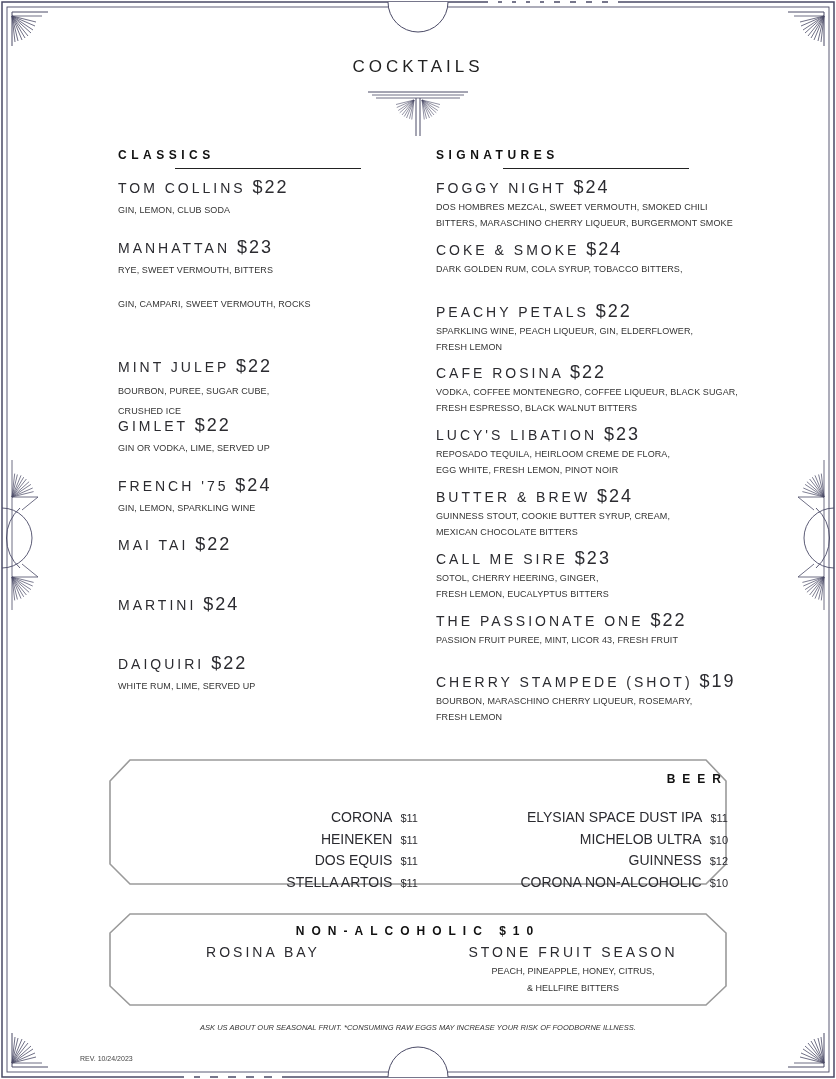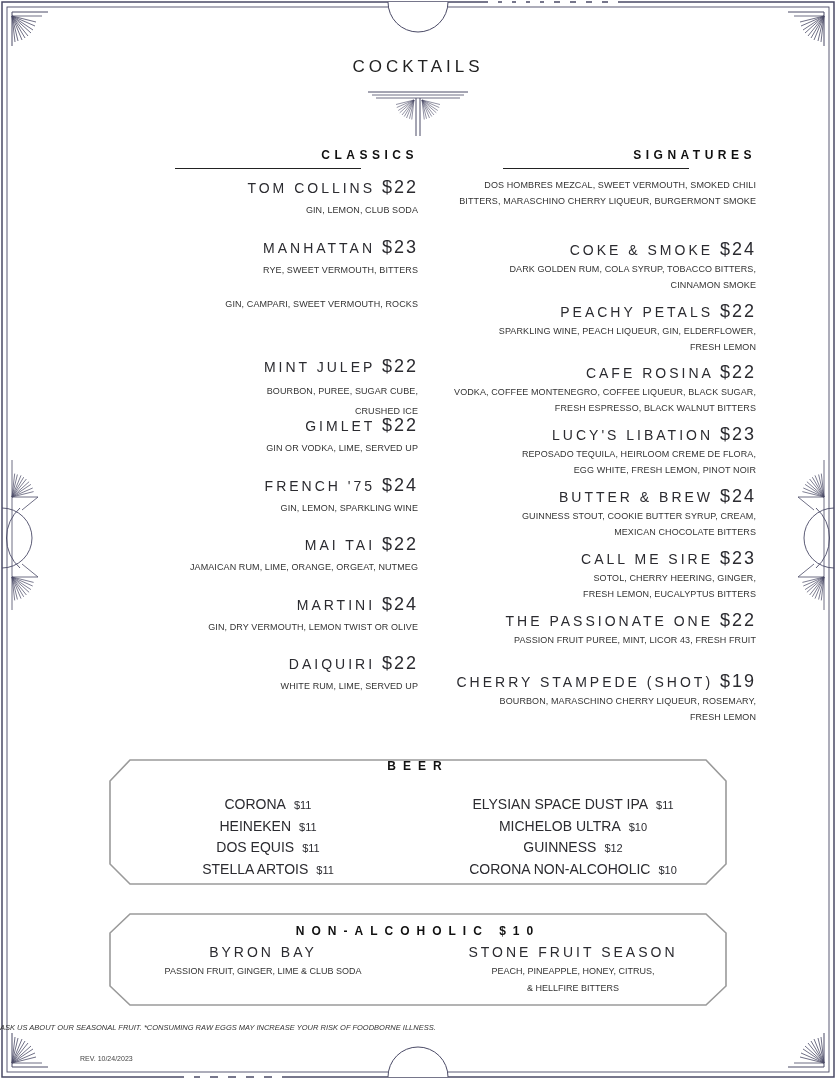--- a/index.html
+++ b/index.html
@@ -1,19 +1,19 @@
 <!DOCTYPE html>
 <html><head>
 <meta charset="utf-8">
 <style>
   html, body { margin:0; padding:0; background:#fff; }
   body { width:836px; height:1079px; position:relative; overflow:hidden; font-family:"Liberation Sans", sans-serif; color:#2a2a2e; }
   .frame { position:absolute; inset:0; pointer-events:none; }
   .title { position:absolute; top:57px; left:0; width:836px; text-align:center; font-size:17px; letter-spacing:4px; color:#222; }
-  .col { position:absolute; text-align:right; }
+  .col { position:absolute; text-align:left; }
   .col.left { left:118px; width:300px; top:148px; }
   .col.right { left:436px; width:320px; top:148px; }
   .sec-head { font-weight:bold; font-size:12px; letter-spacing:4.5px; color:#111; padding-bottom:6px; }
   .sec-rule { height:1px; background:#222; margin:0 auto 8px; }
   .left .sec-rule { width:186px; }
   .right .sec-rule { width:186px; }
   .item-name { font-size:14px; letter-spacing:3px; color:#2b2b30; }
   .item-name .price { font-size:18px; letter-spacing:2px; }
   .item-desc { font-size:9px; letter-spacing:0.1px; color:#333; line-height:16px; }
   .left .item { height:59.5px; }
@@ -26,21 +26,21 @@
   .box-inner { position:relative; text-align:center; }
   .box-head { font-weight:bold; font-size:12px; letter-spacing:7px; color:#111; }
   .beer-grid { display:flex; justify-content:space-between; margin-top:21px; }
   .beer-col { width:50%; font-size:14px; color:#2b2b30; line-height:20.5px; }
   .beer-col .bp { font-size:11px; margin-left:8px; }
   .beer-col.l { padding-left:10px; box-sizing:border-box; }
   .na-grid { display:flex; justify-content:space-between; margin-top:6px; }
   .na-col { width:50%; }
   .na-name { font-size:14px; letter-spacing:3px; color:#2b2b30; margin-bottom:3px; }
   .na-desc { font-size:9px; color:#333; line-height:17px; }
-  .footer-note { position:absolute; top:1023px; left:0; width:836px; text-align:left; font-size:7.5px; font-style:italic; color:#333; }
+  .footer-note { position:absolute; top:1023px; left:0; width:836px; text-align:center; font-size:7.5px; font-style:italic; color:#333; }
   .rev { position:absolute; top:1055px; left:80px; font-size:7px; color:#444; }
 </style>
 </head>
 <body>
 
 <svg class="frame" width="836" height="1079" viewBox="0 0 836 1079">
   <defs>
     <g id="fan" stroke="#4a4a66" stroke-width="0.8" fill="none">
       <line x1="0" y1="0" x2="24" y2="6"></line>
       <line x1="0" y1="0" x2="23" y2="10"></line>
@@ -149,45 +149,43 @@
       <div class="item">
         <div class="item-name"><span>GIMLET</span> <span class="price">$22</span></div>
         <div class="item-desc">GIN OR VODKA, LIME, SERVED UP</div>
       </div>
       <div class="item">
         <div class="item-name"><span>FRENCH '75</span> <span class="price">$24</span></div>
         <div class="item-desc">GIN, LEMON, SPARKLING WINE</div>
       </div>
       <div class="item">
         <div class="item-name"><span>MAI TAI</span> <span class="price">$22</span></div>
-        <div class="item-desc">JAMAICAN RUM, LIME, ORANGE, ORGEAT, NUTMEG</div>
       </div>
       <div class="item">
         <div class="item-name"><span>MARTINI</span> <span class="price">$24</span></div>
-        <div class="item-desc">GIN, DRY VERMOUTH, LEMON TWIST OR OLIVE</div>
       </div>
       <div class="item">
         <div class="item-name"><span>DAIQUIRI</span> <span class="price">$22</span></div>
         <div class="item-desc">WHITE RUM, LIME, SERVED UP</div>
       </div>
     </div>
 </div>
 
 <div class="col right">
   <div class="sec-head">SIGNATURES</div>
   <div class="sec-rule"></div>
   <div id="signatures-list">
       <div class="item two">
+        <div class="item-name"><span>FOGGY NIGHT</span> <span class="price">$24</span></div>
         <div class="item-desc">DOS HOMBRES MEZCAL, SWEET VERMOUTH, SMOKED CHILI</div>
         <div class="item-desc">BITTERS, MARASCHINO CHERRY LIQUEUR, BURGERMONT SMOKE</div>
       </div>
       <div class="item two">
         <div class="item-name"><span>COKE &amp; SMOKE</span> <span class="price">$24</span></div>
         <div class="item-desc">DARK GOLDEN RUM, COLA SYRUP, TOBACCO BITTERS,</div>
-        <div class="item-desc">CINNAMON SMOKE</div>
       </div>
       <div class="item two">
         <div class="item-name"><span>PEACHY PETALS</span> <span class="price">$22</span></div>
         <div class="item-desc">SPARKLING WINE, PEACH LIQUEUR, GIN, ELDERFLOWER,</div>
         <div class="item-desc">FRESH LEMON</div>
       </div>
       <div class="item two">
         <div class="item-name"><span>CAFE ROSINA</span> <span class="price">$22</span></div>
         <div class="item-desc">VODKA, COFFEE MONTENEGRO, COFFEE LIQUEUR, BLACK SUGAR,</div>
         <div class="item-desc">FRESH ESPRESSO, BLACK WALNUT BITTERS</div>
@@ -216,21 +214,21 @@
         <div class="item-desc">BOURBON, MARASCHINO CHERRY LIQUEUR, ROSEMARY,</div>
         <div class="item-desc">FRESH LEMON</div>
       </div>
     </div>
 </div>
 
 <div class="box" style="top:759px;height:127px;">
   <svg width="620" height="127">
     <polygon points="22,1 598,1 618,22 618,105 598,125 22,125 2,105 2,22" fill="none" stroke="#9a9a9a" stroke-width="1.6"></polygon>
   </svg>
-  <div class="box-inner" style="">
+  <div class="box-inner" style="padding-top:13px;text-align:right;">
     <div class="box-head">BEER</div>
     <div class="beer-grid">
       <div class="beer-col l" id="beer-left">
           <div><span>CORONA</span><span class="bp">$11</span></div>
           <div><span>HEINEKEN</span><span class="bp">$11</span></div>
           <div><span>DOS EQUIS</span><span class="bp">$11</span></div>
           <div><span>STELLA ARTOIS</span><span class="bp">$11</span></div>
         </div>
       <div class="beer-col r" id="beer-right">
           <div><span>ELYSIAN SPACE DUST IPA</span><span class="bp">$11</span></div>
@@ -243,22 +241,21 @@
 </div>
 
 <div class="box" style="top:913px;height:94px;">
   <svg width="620" height="94">
     <polygon points="22,1 598,1 618,20 618,73 598,92 22,92 2,73 2,20" fill="none" stroke="#9a9a9a" stroke-width="1.6"></polygon>
   </svg>
   <div class="box-inner" style="padding-top:11px;">
     <div class="box-head">NON-ALCOHOLIC $10</div>
     <div class="na-grid" id="na-grid">
         <div class="na-col">
-          <div class="na-name">BYRON BAY</div>
-          <div class="na-desc">PASSION FRUIT, GINGER, LIME &amp; CLUB SODA</div>
+          <div class="na-name">ROSINA BAY</div>
         </div>
         <div class="na-col">
           <div class="na-name">STONE FRUIT SEASON</div>
           <div class="na-desc">PEACH, PINEAPPLE, HONEY, CITRUS,</div>
           <div class="na-desc">&amp; HELLFIRE BITTERS</div>
         </div>
       </div>
   </div>
 </div>
 

